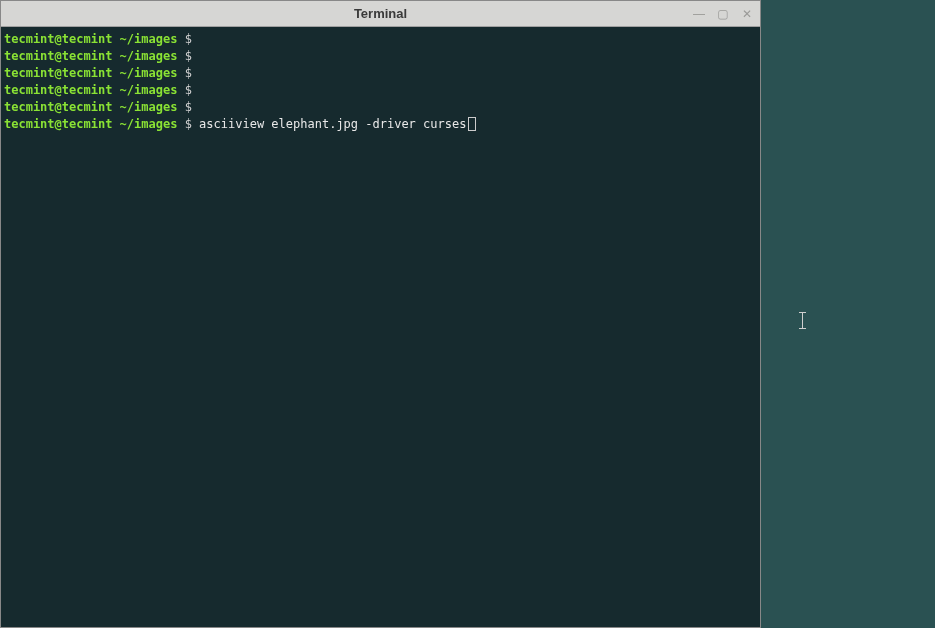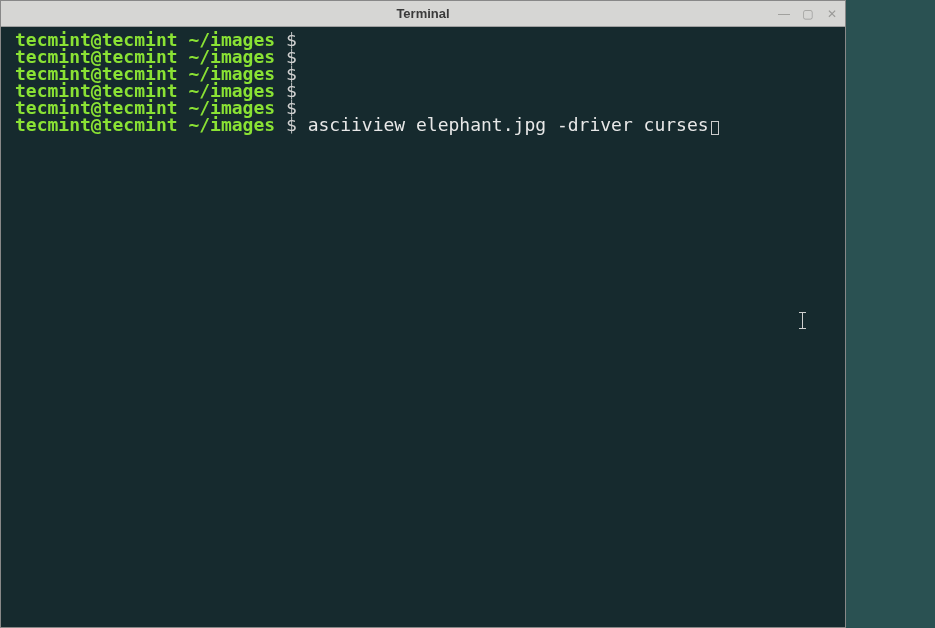--- a/index.html
+++ b/index.html
@@ -9,21 +9,21 @@
     }
     body {
       width: 935px;
       height: 628px;
       background: #2a5152;
       font-family: monospace;
       overflow: hidden;
       position: relative;
     }
     .window {
-      width: 846px;
+      width: 761px;
       height: 628px;
       background: #162a2e;
       border: 1px solid #888;
       display: flex;
       flex-direction: column;
     }
     .titlebar {
       height: 26px;
       background: #d6d6d4;
       display: flex;
@@ -52,23 +52,23 @@
       align-items: center;
       justify-content: center;
       color: #9a9a98;
       font-size: 12px;
       font-family: sans-serif;
       cursor: pointer;
     }
     .terminal-body {
       flex: 1;
       background: #162a2e;
-      padding: 4px 14px;
+      padding: 4px 3px;
       font-family: "DejaVu Sans Mono", "Liberation Mono", Consolas, monospace;
-      font-size: 18px;
+      font-size: 12px;
       line-height: 17px;
       color: #e0e0e0;
       position: relative;
     }
     .prompt-line {
       white-space: pre;
     }
     .user-host {
       color: #8ae234;
       font-weight: bold;

